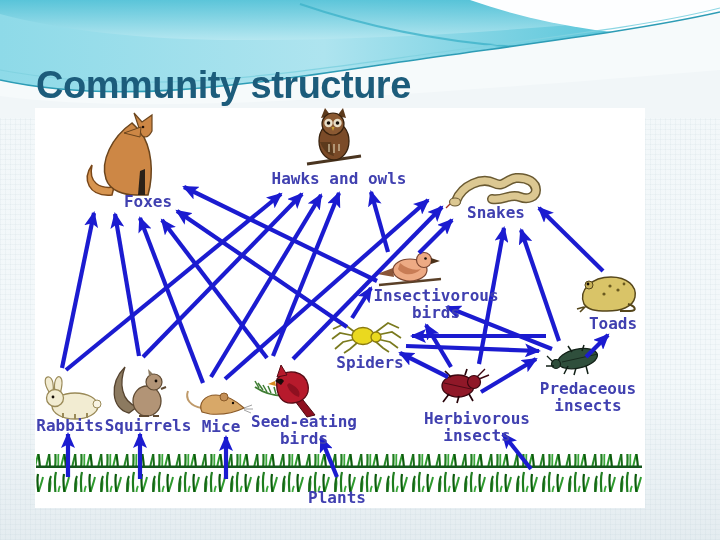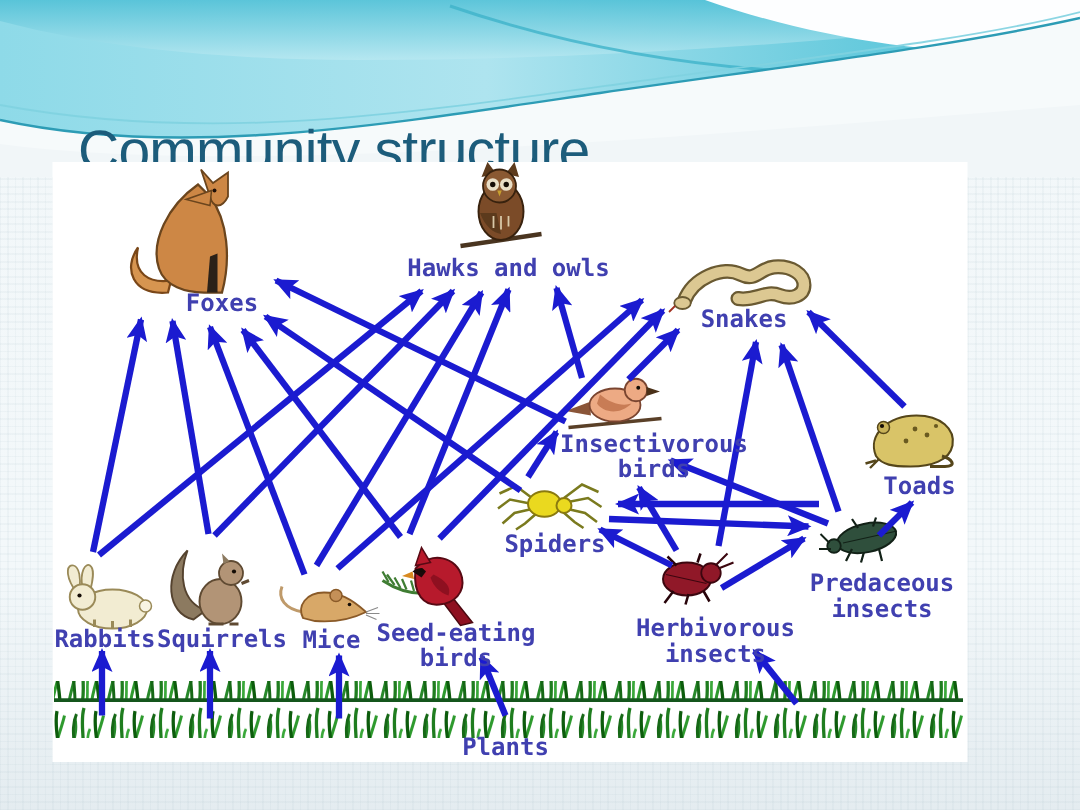--- a/index.html
+++ b/index.html
@@ -3,22 +3,22 @@
 <meta charset="utf-8">
 <style>
   html,body{margin:0;padding:0;background:#dfe7ea;}
   .slide{position:relative;width:720px;height:540px;overflow:hidden;
     font-family:"Liberation Sans",sans-serif;
     background:
       repeating-linear-gradient(90deg, rgba(160,185,195,0.09) 0 1px, transparent 1px 5px),
       repeating-linear-gradient(0deg, rgba(160,185,195,0.09) 0 1px, transparent 1px 5px),
       linear-gradient(180deg,#f2f7f9 0%,#f3f8fa 70%,#e4ecf0 100%);}
   .waves{position:absolute;top:0;left:0;}
-  h1.title{position:absolute;left:36px;top:64px;margin:16px;
-    font-size:38px;font-weight:normal;letter-spacing:-0.5px;color:#1c5c7b;}
+  h1.title{position:absolute;left:36px;top:64px;margin:0;
+    font-size:38px;font-weight:bold;letter-spacing:-0.5px;color:#1c5c7b;}
   .diagram{position:absolute;left:35px;top:108px;width:610px;height:400px;background:#ffffff;}
   #web{display:block;width:610px;height:400px;}
   .node-label{font-family:"DejaVu Sans Mono","Liberation Mono",monospace;font-weight:bold;font-size:16px;}
 </style>
 </head>
 <body>
 
 <div class="slide">
 
   <svg class="waves" width="720" height="118" viewBox="0 0 720 118" aria-hidden="true">

